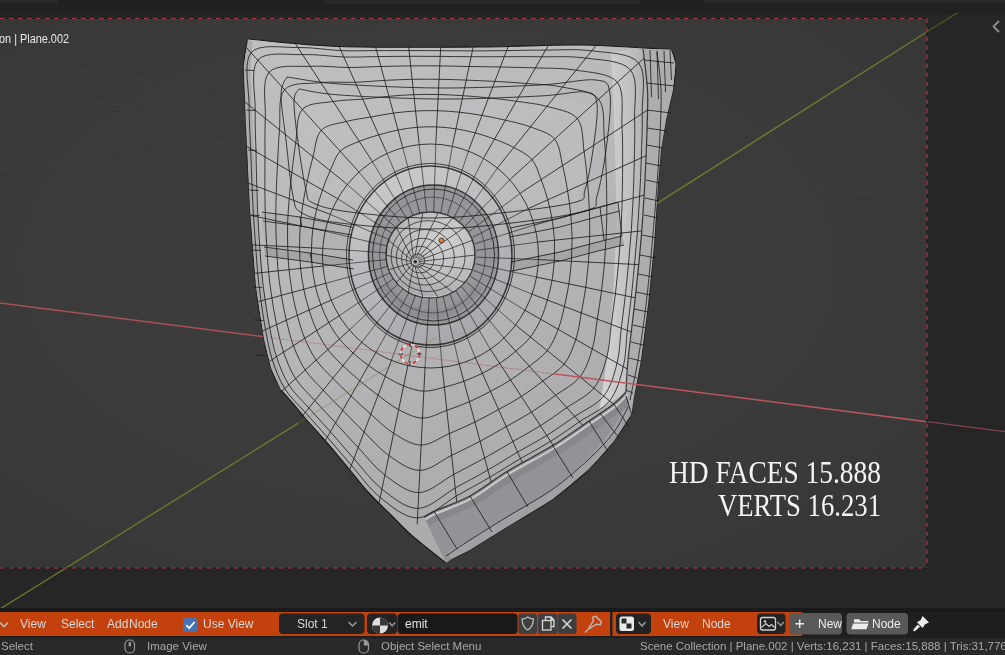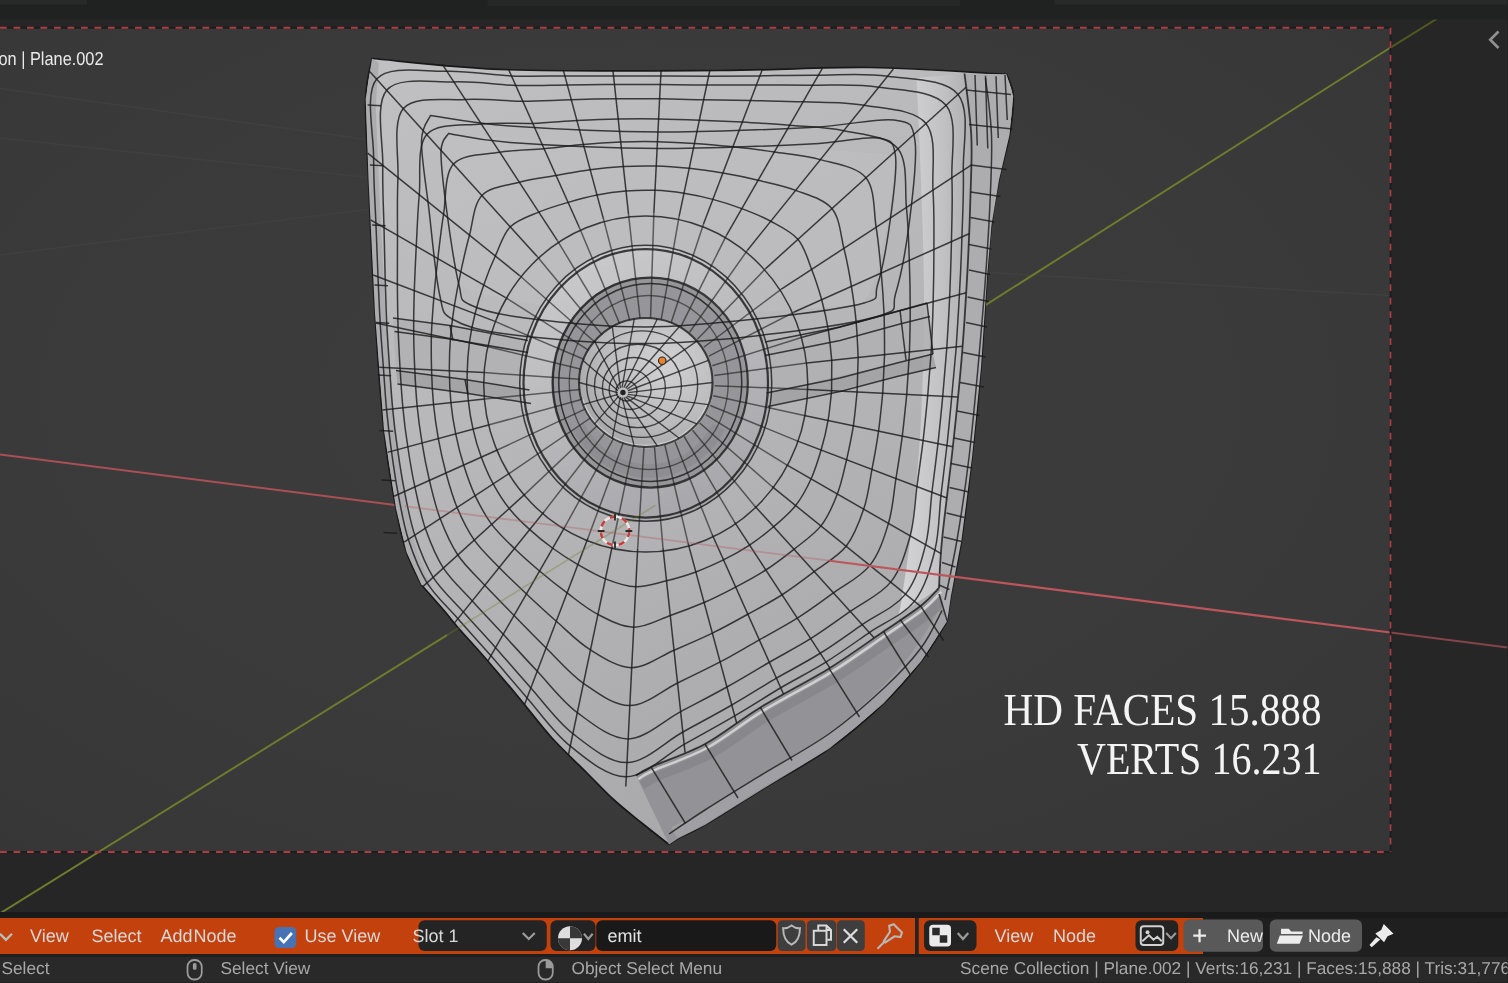--- a/index.html
+++ b/index.html
@@ -336,30 +336,30 @@
   <g transform="translate(913,3.5)" fill="#ececec">
    <path d="M9.5,0.5 L16,7 L12,8.7 L9.7,12.6 L3.9,6.8 L7.8,4.5 Z"></path>
         <path d="M4.6,9.3 L0,14.5 L1.5,16 L7.2,10.9 Z"></path>
   </g>
  </svg>
  <span class="mi" style="left:20px">View</span>
  <span class="mi" style="left:61px">Select</span>
  <span class="mi" style="left:107px">Add</span>
  <span class="mi" style="left:129px">Node</span>
  <span class="mi" style="left:203px">Use View</span>
- <span class="mi" style="left:275px">Slot 1</span>
+ <span class="mi" style="left:297px">Slot 1</span>
  <span class="mi" style="left:405px;color:#e2e2e2">emit</span>
  <span class="mi" style="left:663px">View</span>
  <span class="mi" style="left:702px">Node</span>
  <span class="mi" style="left:818px;color:#ececec">New</span>
  <span class="mi" style="left:872px;color:#ececec">Node</span>
 </div>
 <div class="sbar">
  <span class="sbtxt" style="left:1px">Select</span>
- <span class="sbtxt" style="left:147px">Select View</span>
+ <span class="sbtxt" style="left:147px">Image View</span>
  <span class="sbtxt" style="left:381px">Object Select Menu</span>
  <span class="sbtxt" style="left:640px">Scene Collection | Plane.002 | Verts:16,231 | Faces:15,888 | Tris:31,776</span>
  <svg width="1005" height="17" style="position:absolute;left:0;top:0">
   <rect x="125" y="2" width="9.5" height="13" rx="4.5" stroke="#9a9a9a" stroke-width="1.2" fill="none"></rect>
   <rect x="128.6" y="4" width="2.4" height="4.5" rx="1" fill="#9a9a9a"></rect>
   <rect x="359" y="2" width="9.5" height="13" rx="4.5" stroke="#9a9a9a" stroke-width="1.2" fill="none"></rect>
   <path d="M363.8,2 a4.7 4.7 0 0 1 4.7,4.7 v0.8 h-4.7 z" fill="#9a9a9a"></path>
  </svg>
 </div>
 

